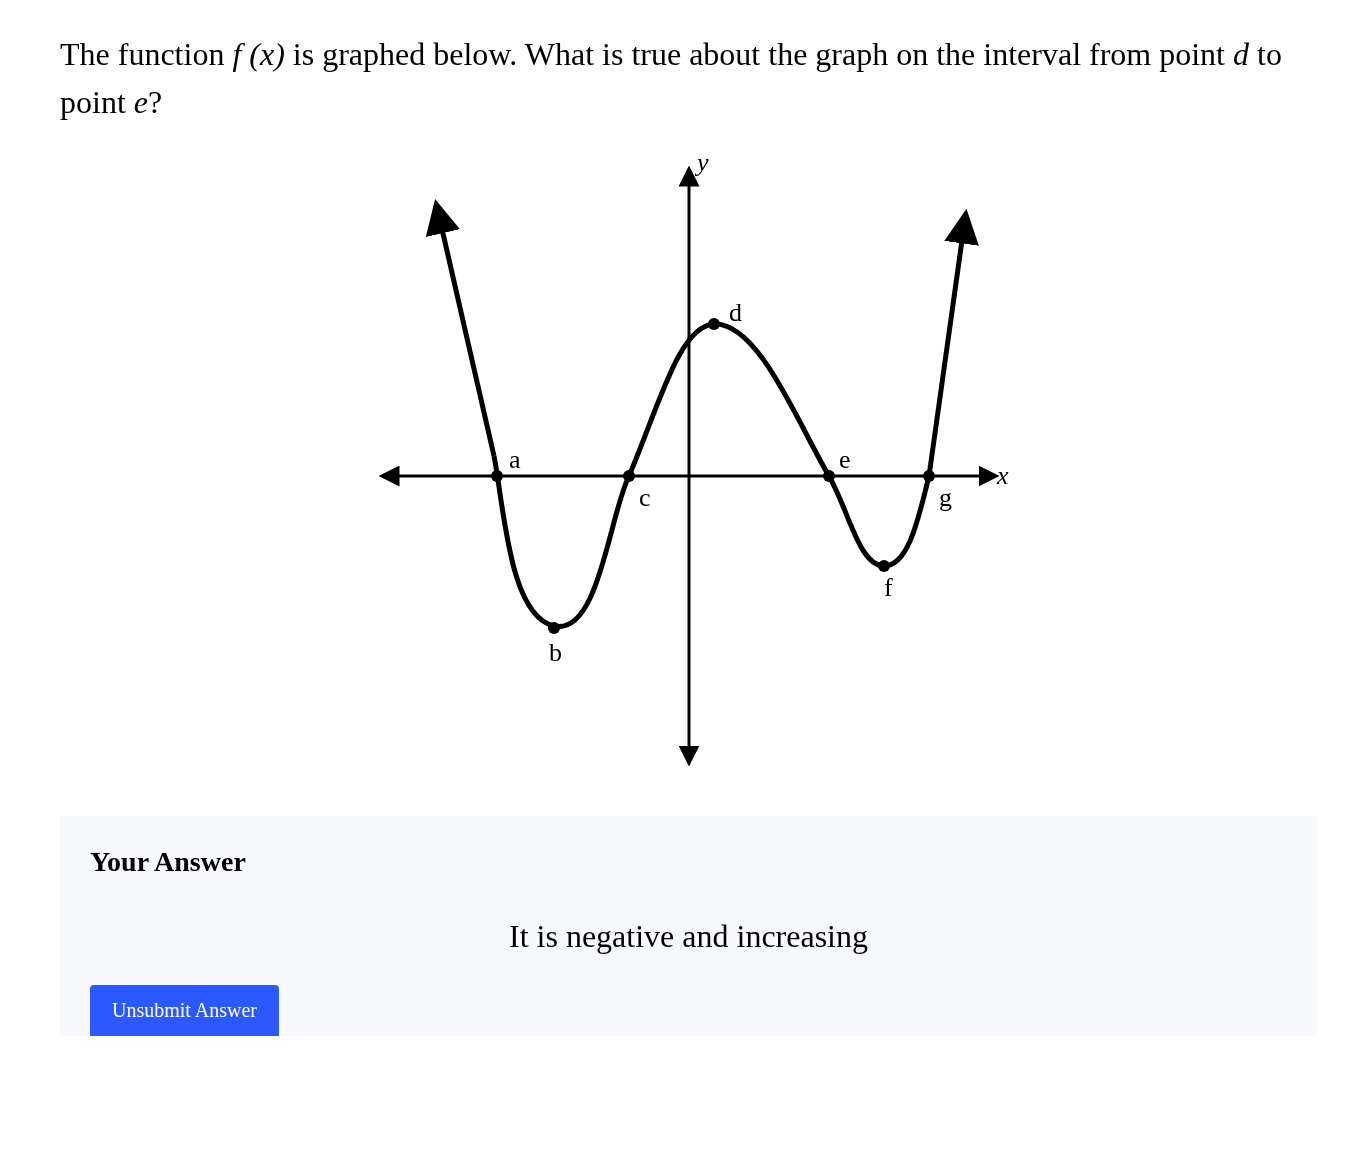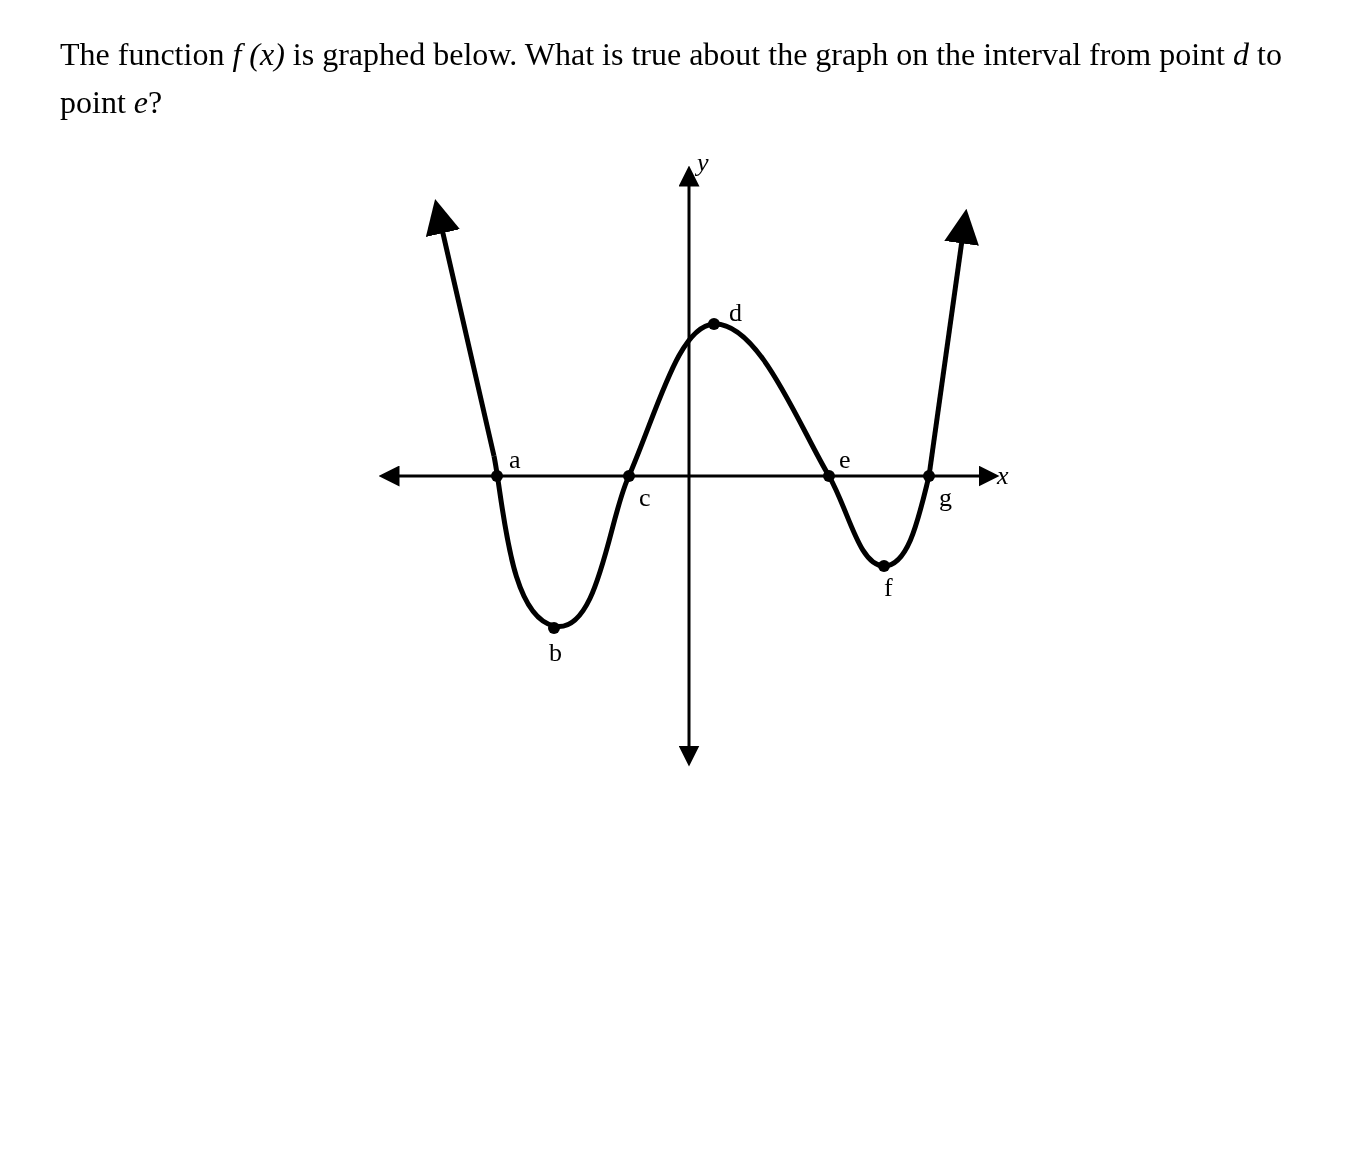--- a/index.html
+++ b/index.html
@@ -106,14 +106,19 @@
       <text class="graph-label" x="180" y="322">a</text>
       <text class="graph-label" x="220" y="515">b</text>
       <text class="graph-label" x="310" y="360">c</text>
       <text class="graph-label" x="400" y="175">d</text>
       <text class="graph-label" x="510" y="322">e</text>
       <text class="graph-label" x="555" y="450">f</text>
       <text class="graph-label" x="610" y="360">g</text>
     </svg>
   </div>
 
+  <div class="answer-box">
+    <div class="your-answer">Your Answer</div>
+    <div class="answer-text">It is negative and increasing</div>
+    <button class="unsubmit-btn">Unsubmit Answer</button>
+  </div>
 
 </div>
 
 </body></html>

